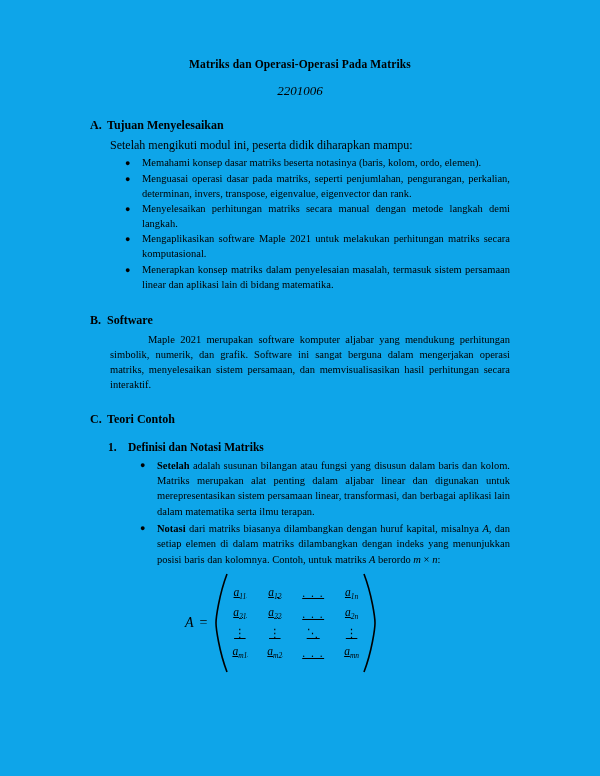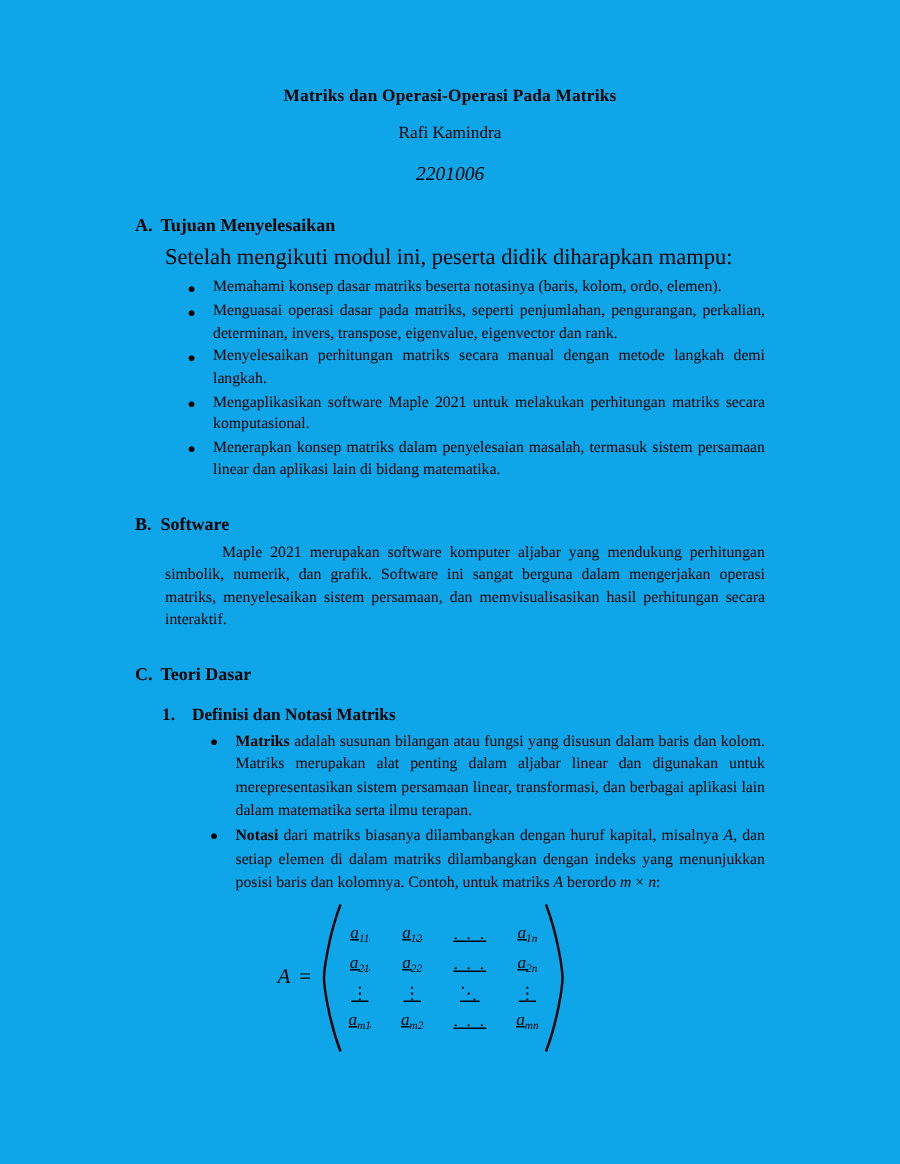--- a/index.html
+++ b/index.html
@@ -59,21 +59,21 @@
     display: flex;
     line-height: 1.25;
   }
   .section-letter {
     width: 17px;
     flex: 0 0 17px;
   }
   .section-title { flex: 1; }
 
   .lead-line {
-    font-size: 15px;
+    font-size: 12px;
     margin: 0 0 2px 20px;
     line-height: 1.42;
     font-family: Liberation Serif, serif;
   }
 
   
   .bullets {
     list-style: none;
     margin: 0;
     padding: 0 0 0 35px;
@@ -199,21 +199,20 @@
   .cell.dots-v { letter-spacing: 0; }
 </style>
 </head>
 <body>
 
 <div class="page">
   <div class="content">
 
     <div class="title-block">
       <div class="doc-title">Matriks dan Operasi-Operasi Pada Matriks</div>
-      <div class="doc-author">Rafi Kamindra</div>
       <div class="doc-id">2201006</div>
     </div>
 
     <div class="section">
       <div class="section-heading">
         <span class="section-letter">A.</span>
         <span class="section-title">Tujuan Menyelesaikan</span>
       </div>
       <div class="lead-line">Setelah mengikuti modul ini, peserta didik diharapkan mampu:</div>
       <ul class="bullets">
@@ -244,33 +243,33 @@
       <div class="section-heading">
         <span class="section-letter">B.</span>
         <span class="section-title">Software</span>
       </div>
       <p class="body-par">Maple 2021 merupakan software komputer aljabar yang mendukung perhitungan simbolik, numerik, dan grafik. Software ini sangat berguna dalam mengerjakan operasi matriks, menyelesaikan sistem persamaan, dan memvisualisasikan hasil perhitungan secara interaktif.</p>
     </div>
 
     <div class="section">
       <div class="section-heading">
         <span class="section-letter">C.</span>
-        <span class="section-title">Teori Dasar</span>
+        <span class="section-title">Teori Contoh</span>
       </div>
 
       <div class="subsection">
         <div class="sub-heading">
           <span class="sub-number">1.</span>
           <span class="sub-title">Definisi dan Notasi Matriks</span>
         </div>
 
         <ul class="sub-bullets">
           <li>
             <span class="bullet-dot">●</span>
-            <span class="term">Matriks</span><span> adalah susunan bilangan atau fungsi yang disusun dalam baris dan kolom. Matriks merupakan alat penting dalam aljabar linear dan digunakan untuk merepresentasikan sistem persamaan linear, transformasi, dan berbagai aplikasi lain dalam matematika serta ilmu terapan.</span>
+            <span class="term">Setelah</span><span> adalah susunan bilangan atau fungsi yang disusun dalam baris dan kolom. Matriks merupakan alat penting dalam aljabar linear dan digunakan untuk merepresentasikan sistem persamaan linear, transformasi, dan berbagai aplikasi lain dalam matematika serta ilmu terapan.</span>
           </li>
           <li>
             <span class="bullet-dot">●</span>
             <span class="term">Notasi</span><span> dari matriks biasanya dilambangkan dengan huruf kapital, misalnya </span><span class="mathvar">A</span><span>, dan setiap elemen di dalam matriks dilambangkan dengan indeks yang menunjukkan posisi baris dan kolomnya. Contoh, untuk matriks </span><span class="mathvar">A</span><span> berordo </span><span class="mathvar">m</span><span> × </span><span class="mathvar">n</span><span>:</span>
           </li>
         </ul>
 
         <div class="equation">
           <div class="eq-inner">
             <span class="eq-lhs">A</span>

